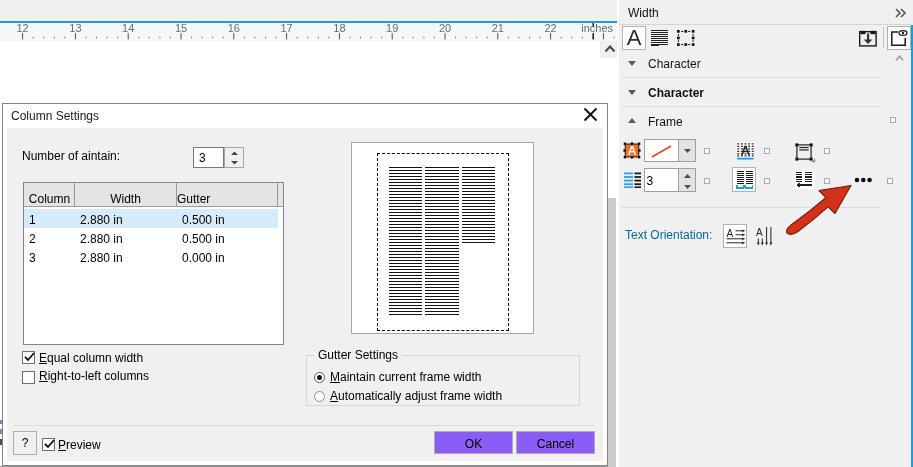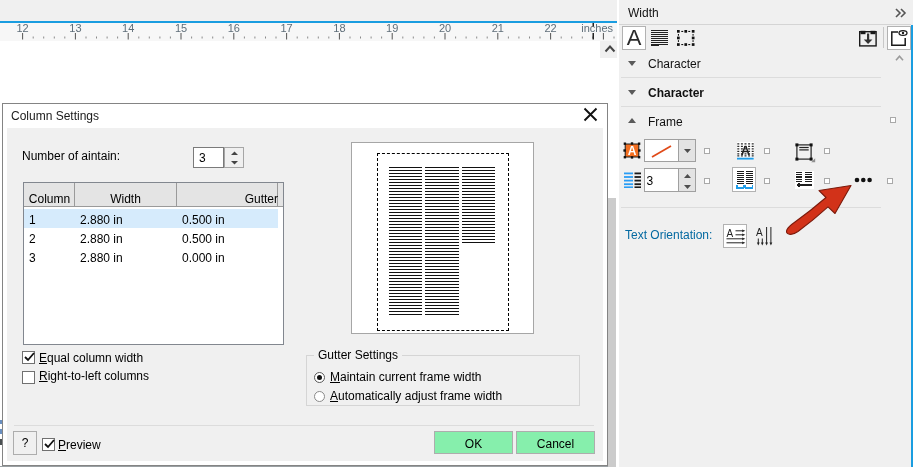--- a/index.html
+++ b/index.html
@@ -1,21 +1,21 @@
 <!DOCTYPE html>
 <html><head>
 <meta charset="utf-8">
 <style>
 *{margin:0;padding:0;box-sizing:border-box}
 html,body{width:913px;height:467px;overflow:hidden}
 body{position:relative;font-family:"Liberation Sans",sans-serif;background:#fff;font-size:12px;color:#000}
 .abs{position:absolute}
 .cb{position:absolute;width:13px;height:13px;background:#fff;border:1px solid #707070}
 .scb{position:absolute;width:6px;height:6px;background:#fff;border:1px solid #a9a9a9}
-.btn{position:absolute;background:#86efac;border:1px solid #adadad;text-align:center}
+.btn{position:absolute;background:#8b5cf6;border:1px solid #adadad;text-align:center}
 .whitebox{position:absolute;background:#fff;border:1px solid #b2b2b2}
 </style>
 </head>
 <body>
 
 <div class="abs" style="left:0;top:0;width:617px;height:21px;background:#f0f0f0"></div>
 <div class="abs" style="left:0;top:21px;width:617px;height:2px;background:#1a9de0"></div>
 
 <div class="abs" style="left:0;top:23px;width:617px;height:18px;background:#f7f7f7" id="ruler"></div>
 <div class="abs" style="left:0;top:41px;width:617px;height:426px;background:#fff"></div>
@@ -375,21 +375,21 @@
   <path d="M1,10 L4.5,13.5 L8,10 Z" fill="#444"></path>
 </svg>
 
 <div class="abs" style="left:23px;top:182px;width:261px;height:163px;background:#fff;border:1px solid #82878f"></div>
 <div class="abs" style="left:24px;top:183px;width:259px;height:24px;background:#e4e4e4;border-bottom:1px solid #9a9a9a"></div>
 <div class="abs" style="left:74px;top:183px;width:1px;height:24px;background:#9a9a9a"></div>
 <div class="abs" style="left:176px;top:183px;width:1px;height:24px;background:#9a9a9a"></div>
 <div class="abs" style="left:277px;top:183px;width:1px;height:24px;background:#9a9a9a"></div>
 <div class="abs" style="left:24px;top:191.5px;width:51px;height:14px;text-align:center">Column</div>
 <div class="abs" style="left:75px;top:191.5px;width:101px;height:14px;text-align:center">Width</div>
-<div class="abs" style="left:177px;top:191.5px;width:101px;height:14px;text-align:right">Gutter</div>
+<div class="abs" style="left:177px;top:191.5px;width:101px;height:14px;text-align:left">Gutter</div>
 <div class="abs" style="left:24px;top:209px;width:254px;height:19px;background:#d6ebfc"></div>
 <div class="abs" style="left:29px;top:213px">1</div>
 <div class="abs" style="left:80px;top:213px">2.880 in</div>
 <div class="abs" style="left:182px;top:213px">0.500 in</div>
 <div class="abs" style="left:29px;top:232px">2</div>
 <div class="abs" style="left:80px;top:232px">2.880 in</div>
 <div class="abs" style="left:182px;top:232px">0.500 in</div>
 <div class="abs" style="left:29px;top:251px">3</div>
 <div class="abs" style="left:80px;top:251px">2.880 in</div>
 <div class="abs" style="left:182px;top:251px">0.000 in</div>

